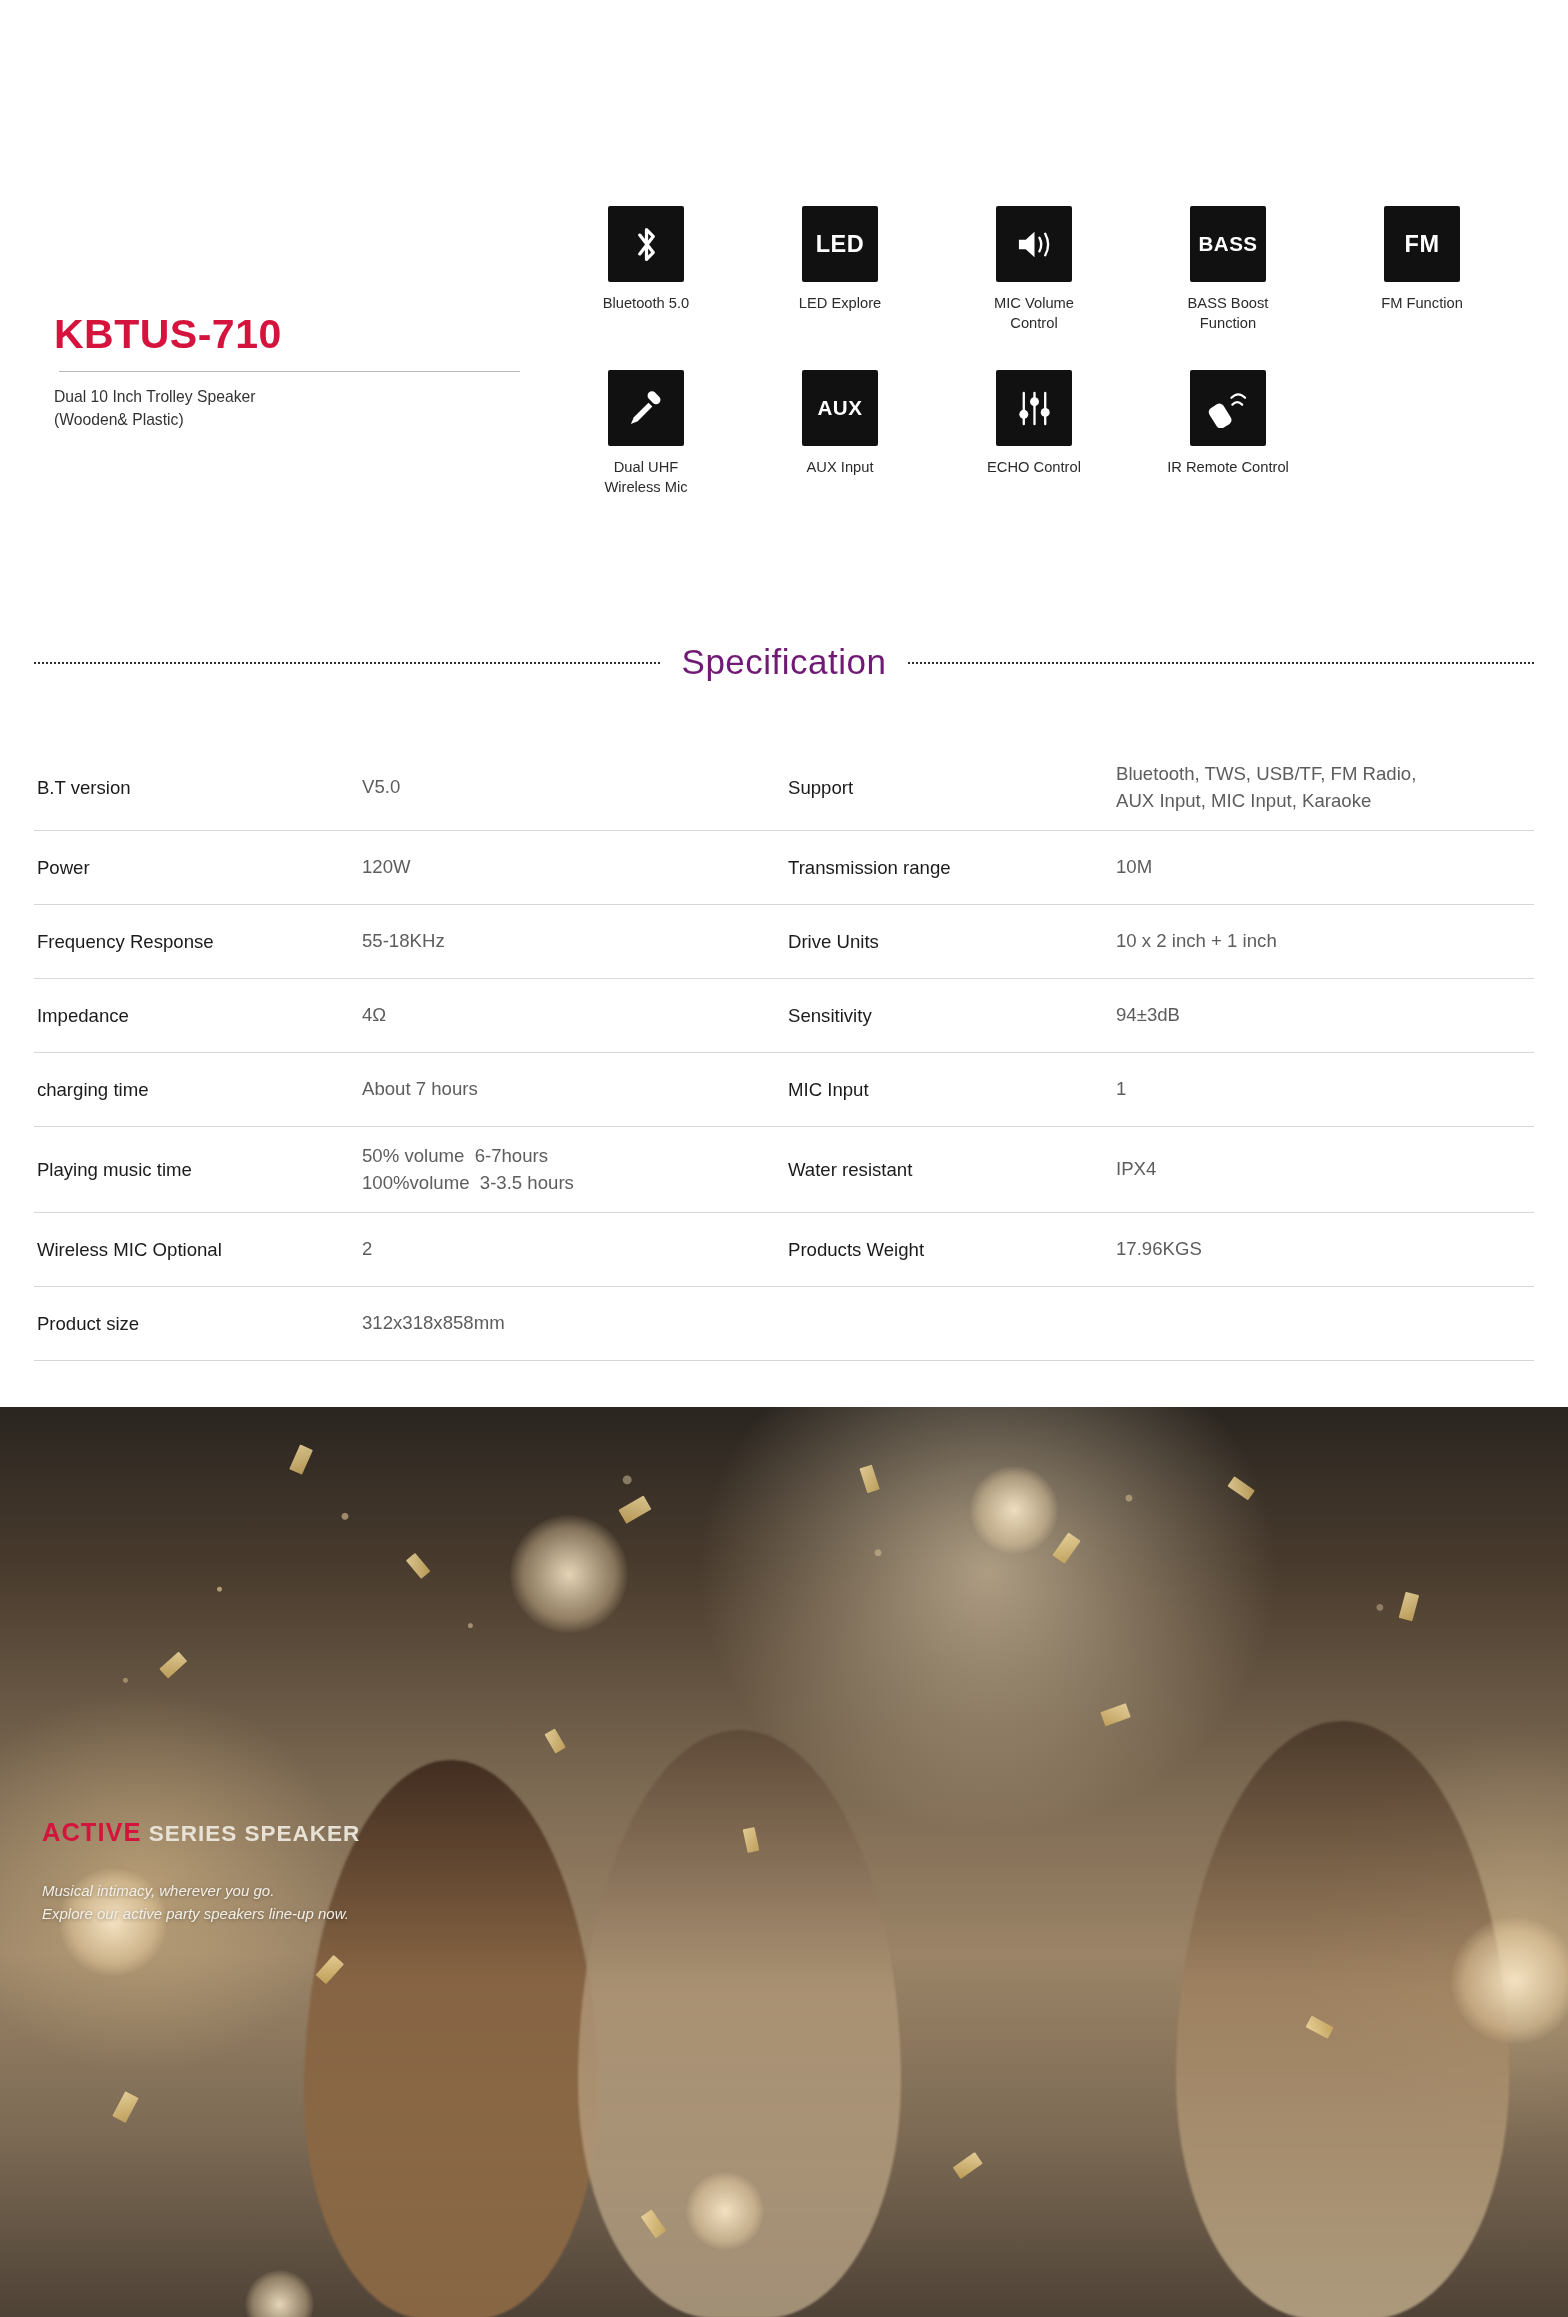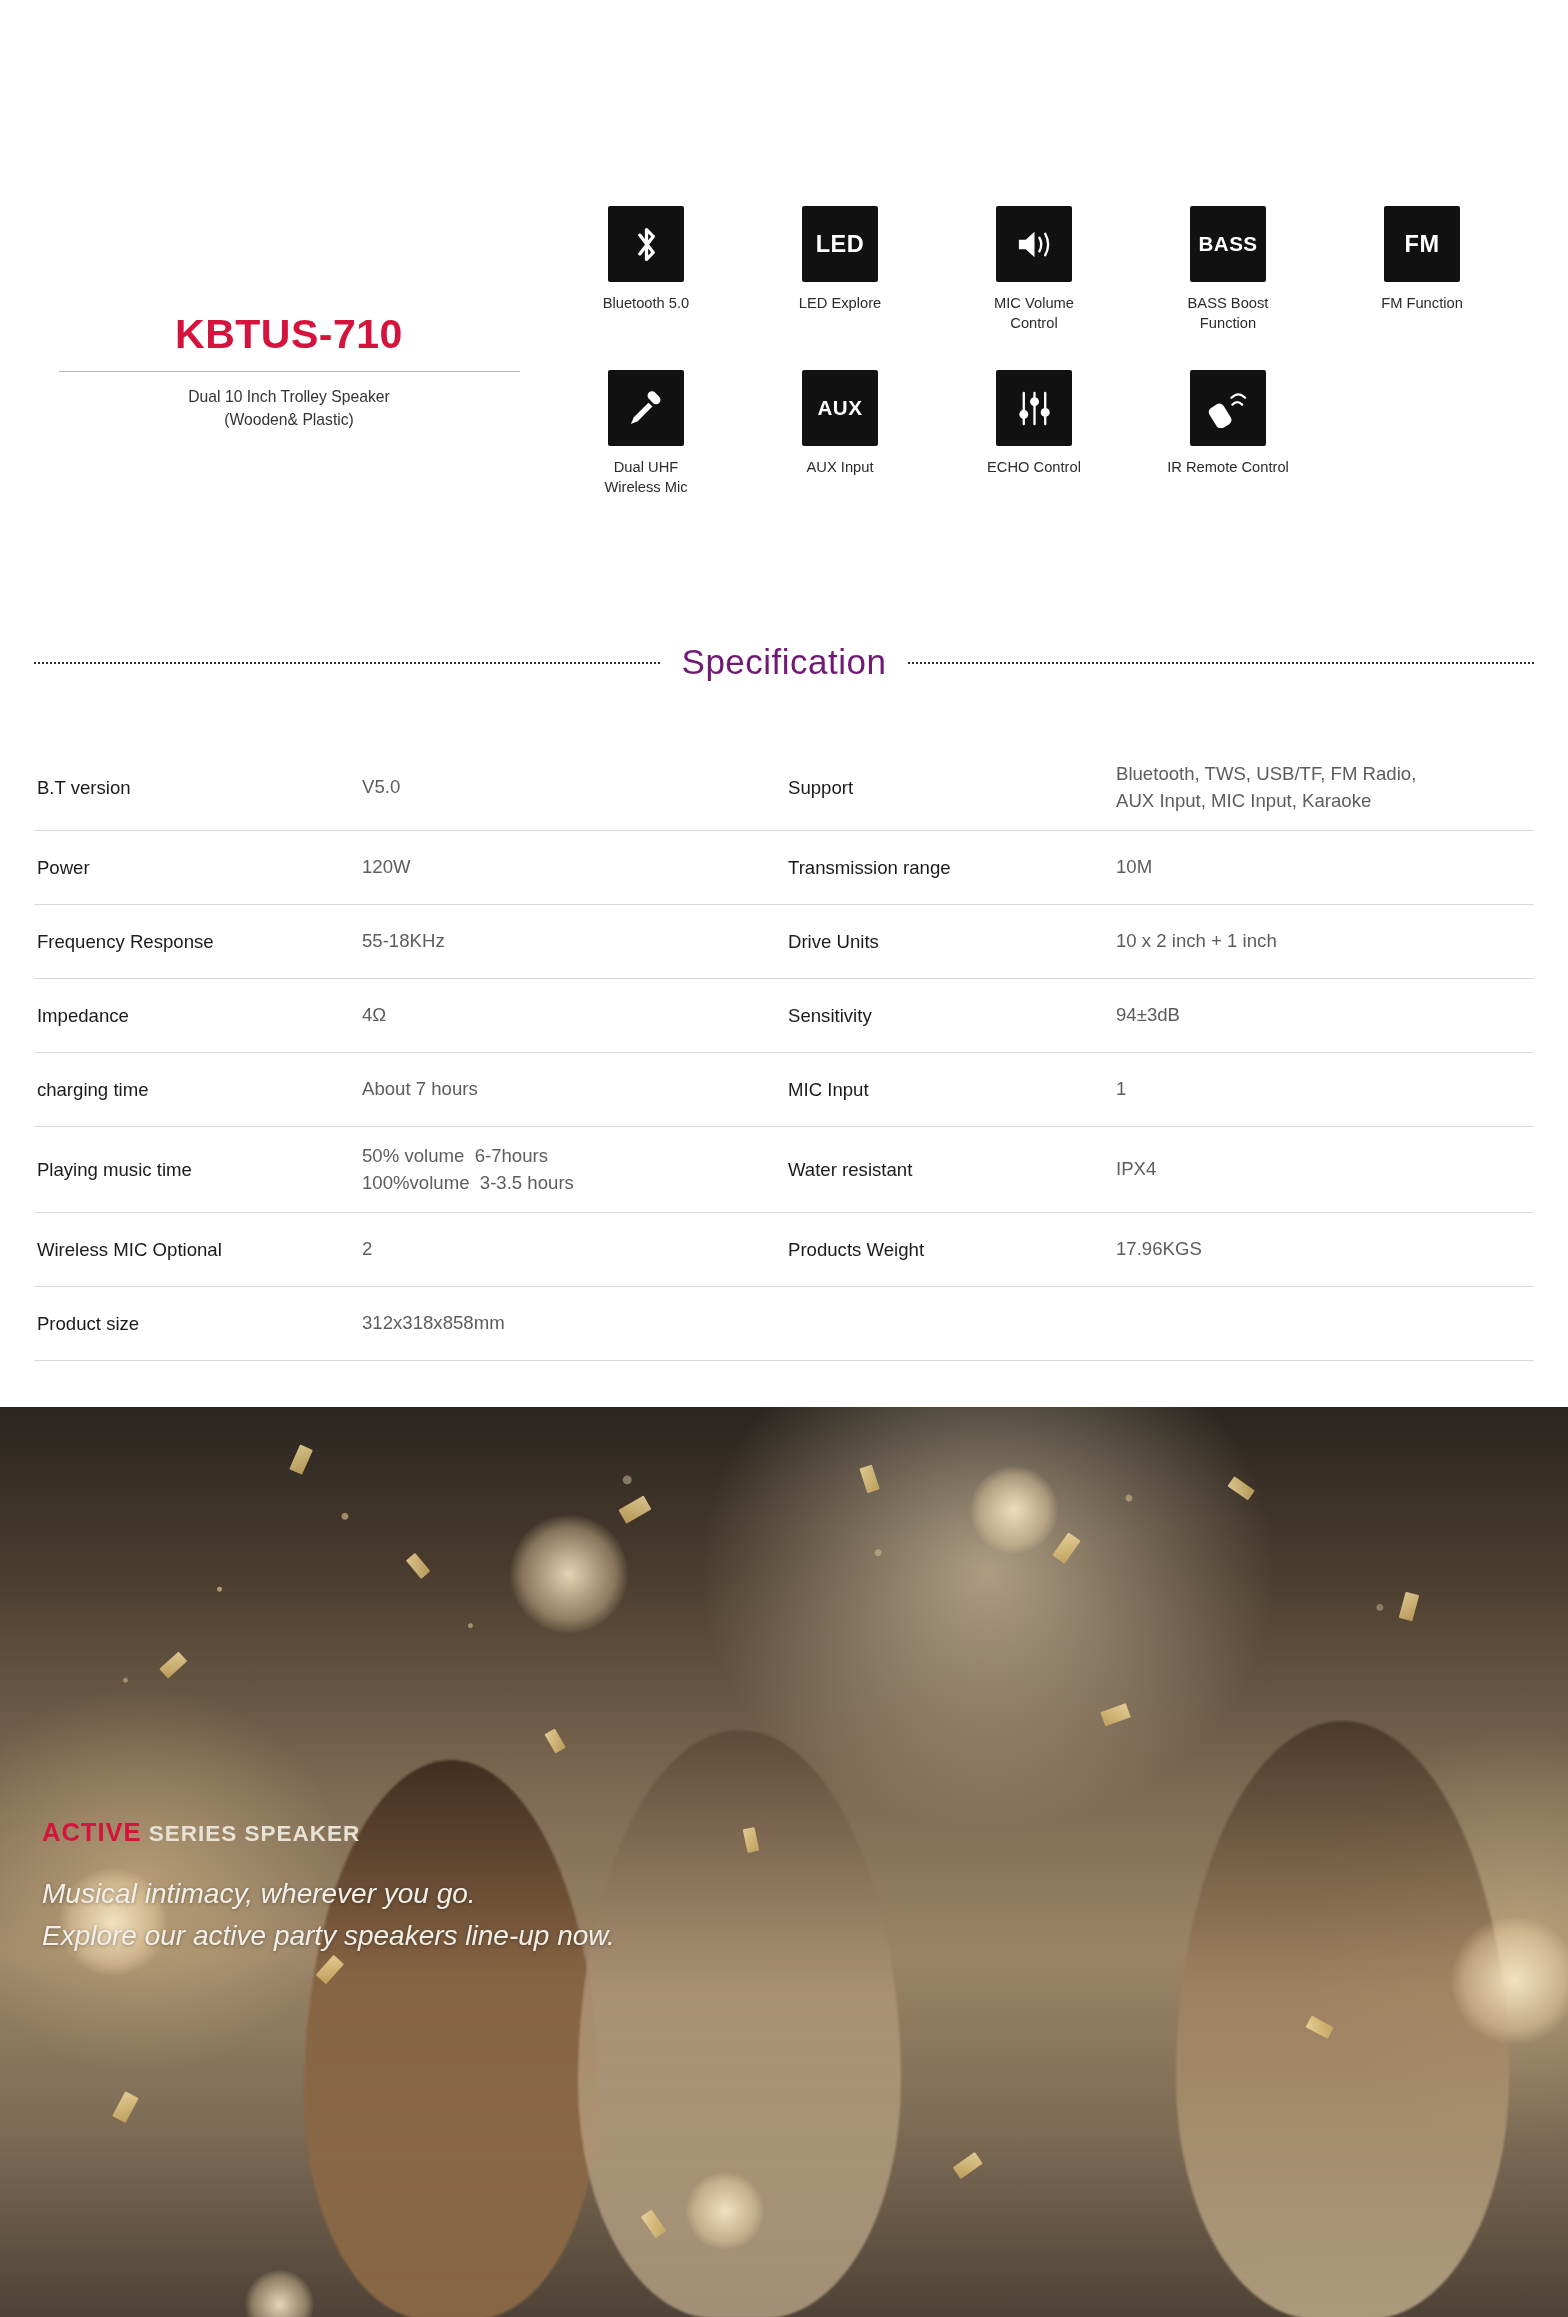--- a/index.html
+++ b/index.html
@@ -23,21 +23,21 @@
     top: 0; left: 0;
     width: 1568px;
     height: 588px;
   }
 
   .title-block {
     position: absolute;
     left: 54px;
     top: 312px;
     width: 470px;
-    text-align: center;
+    text-align: left;
   }
   .model-name {
     font-size: 41px;
     font-weight: bold;
     color: #d4143c;
     letter-spacing: 0.5px;
     line-height: 1.1;
   }
   .title-rule {
     margin: 13.7px auto 0;
@@ -226,22 +226,22 @@
     padding-left: 42px;
   }
   .cap-line1 {
     font-size: 25.5px;
     font-weight: bold;
     letter-spacing: 1px;
   }
   .cap-active { color: #d4143c; }
   .cap-series { color: #e8e2d6; font-size: 22.5px; }
   .cap-line2 {
-    margin-top: 26px;
-    font-size: 28px;
+    margin-top: 33px;
+    font-size: 15px;
     color: #f2efe8;
     font-style: italic;
     line-height: 1.5;
     text-shadow: 0 1px 3.9px rgba(0,0,0,0.35);
   }
 </style>
 </head>
 <body>
 
 <div class="page">

